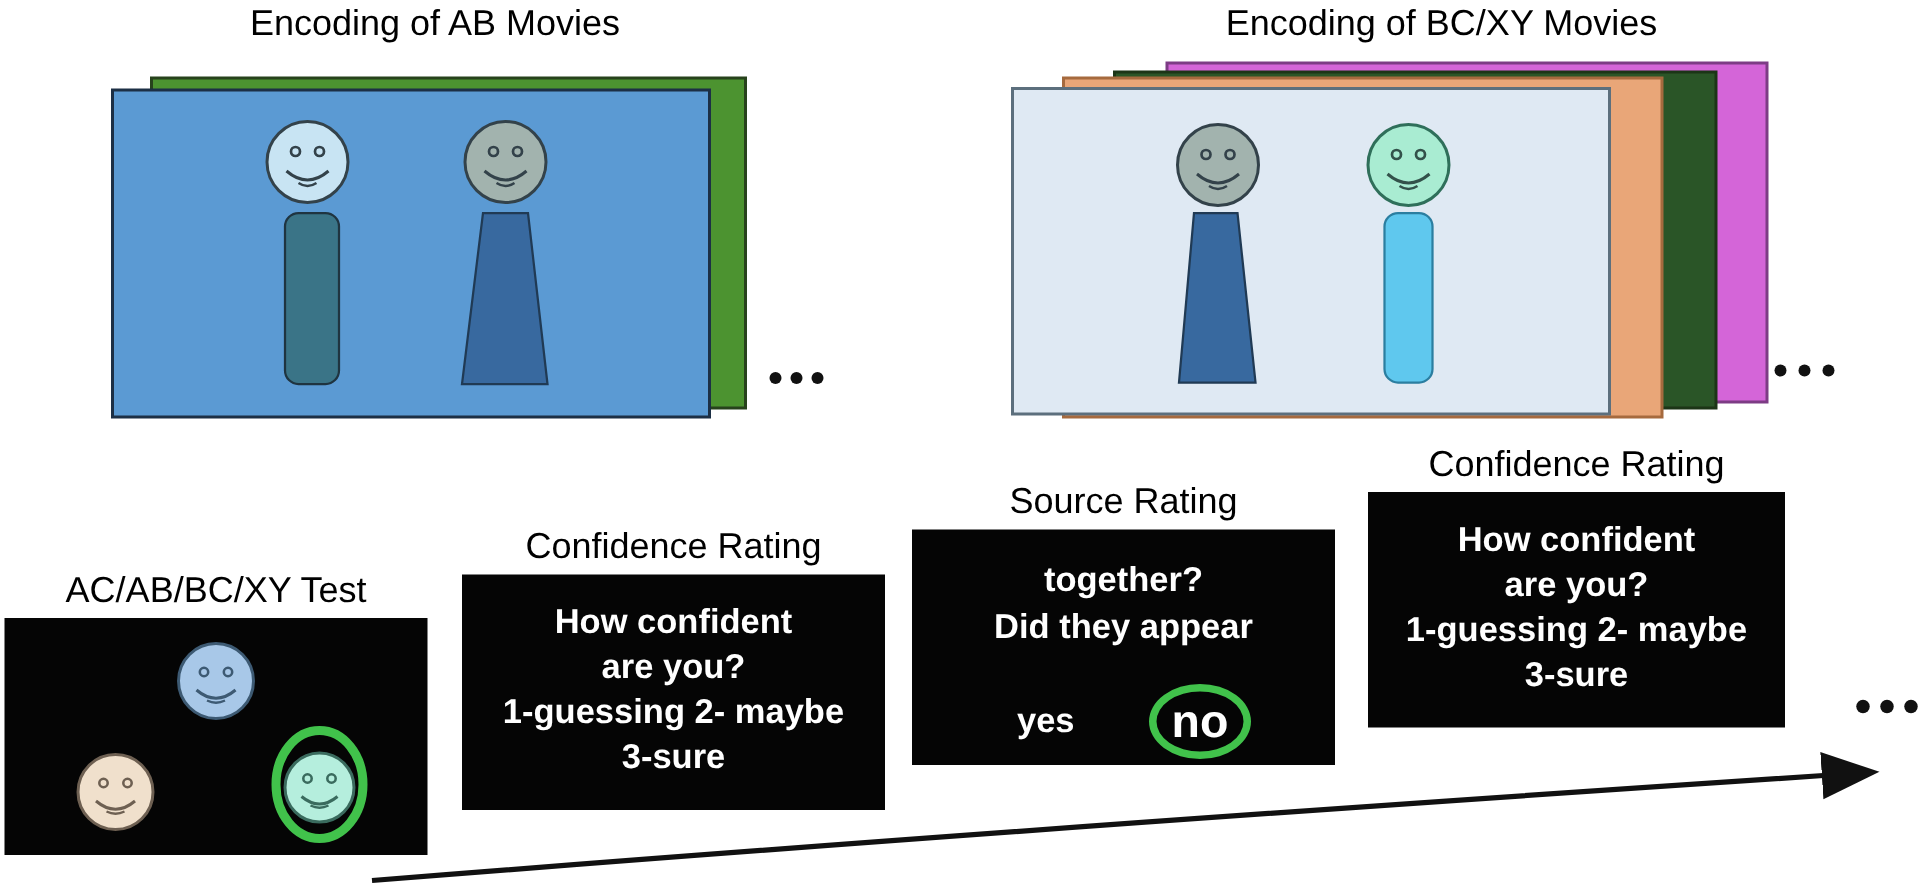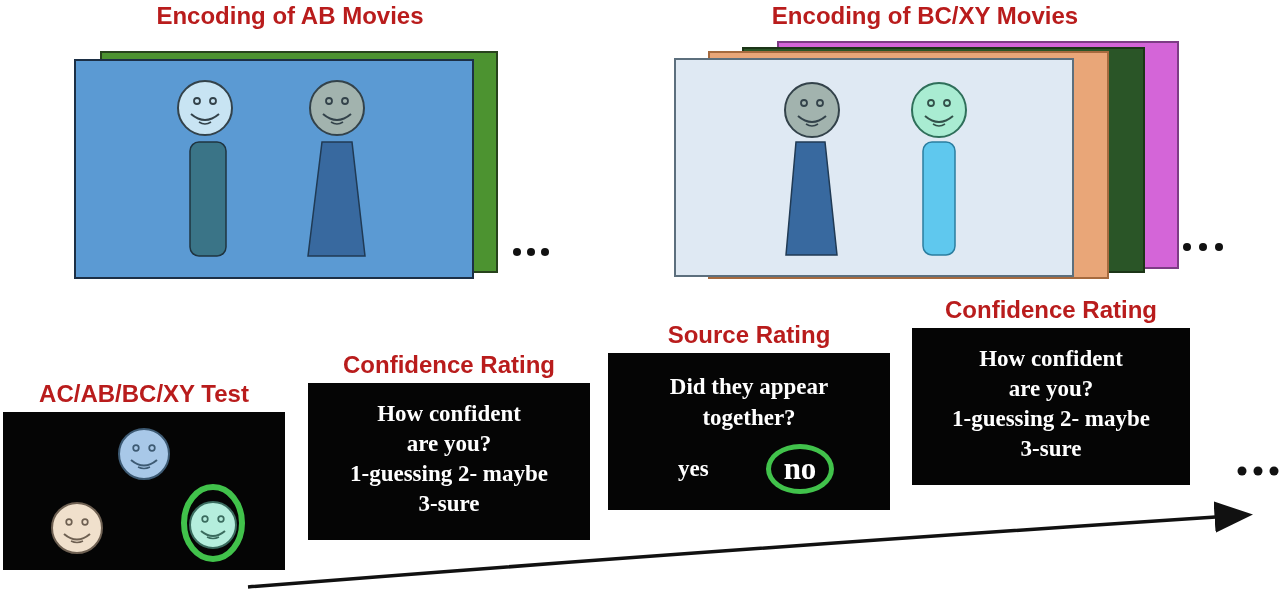--- a/index.html
+++ b/index.html
@@ -2,35 +2,34 @@
 <html style="--green: #41c24b; --screen-bg: #050505; --screen-fg: #ffffff;"><head>
 <meta charset="utf-8">
 <style>
   html,body{margin:0;padding:0;}
   body{
     width:1280px;height:594px;position:relative;background:#ffffff;
     font-family:"Liberation Sans",sans-serif;overflow:hidden;
   }
   .abs{position:absolute;}
   .panel-title{
-    font-size:24px;font-weight:700;color:#b91c1c;text-align:center;
+    font-size:24px;font-weight:400;color:#000000;text-align:center;
     white-space:nowrap;line-height:28px;
   }
   .screen{
     background:var(--screen-bg,#000);color:var(--screen-fg,#fff);
     position:absolute;
-    font-family:Liberation Serif, serif;
   }
   .screen-text{
     width:100%;text-align:center;font-size:23px;font-weight:600;
     line-height:30px;color:var(--screen-fg,#fff);
   }
   .conf-text{padding-top:16px;}
   .src-question{padding-top:18px;line-height:31px;}
-  .yesno-row{position:absolute;left:0;top:88px;width:100%;height:52px;}
+  .yesno-row{position:absolute;left:0;top:100px;width:100%;height:52px;}
   .yes-opt{
     position:absolute;left:70px;top:16px;font-size:23px;font-weight:600;
     line-height:23px;color:var(--screen-fg,#fff);
   }
   .no-ring{
     position:absolute;left:158px;top:3px;width:58px;height:40px;
     border:5px solid var(--green,#41c24b);border-radius:50%;
     display:flex;align-items:center;justify-content:center;
   }
   .no-opt{font-size:31px;font-weight:600;color:var(--screen-fg,#fff);}
@@ -63,21 +62,21 @@
     <path d="M271,82 Q277,86 283,82" fill="none" stroke="#33424a" stroke-width="1.6"></path>
   </g>
 
   <g>
     <circle cx="457" cy="212" r="4" fill="#111"></circle>
     <circle cx="471" cy="212" r="4" fill="#111"></circle>
     <circle cx="485" cy="212" r="4" fill="#111"></circle>
   </g>
 </svg>
 
-<div class="abs panel-title" style="left:700px;top:2px;width:450px;">Encoding of BC/XY Movies</div>
+<div class="abs panel-title" style="left:736px;top:2px;width:450px;">Encoding of BC/XY Movies</div>
 
 <svg class="abs" style="left:660px;top:30px;" width="580" height="260" viewBox="0 0 580 260">
   <rect x="118" y="12" width="400" height="226" fill="#d465d8" stroke="#7d3c85" stroke-width="2"></rect>
   <rect x="83" y="18" width="401" height="224" fill="#2a5527" stroke="#1c3517" stroke-width="2"></rect>
   <rect x="49" y="22" width="399" height="226" fill="#e9a678" stroke="#a66a3e" stroke-width="2"></rect>
   <rect x="15" y="29" width="398" height="217" fill="#dfe9f3" stroke="#5c6f7d" stroke-width="2"></rect>
 
   <g>
     <polygon points="136,112 165,112 177,225 126,225" fill="#38699f" stroke="#203a54" stroke-width="1.5"></polygon>
     <circle cx="152" cy="80" r="27" fill="#a2b3ae" stroke="#33424a" stroke-width="2"></circle>
@@ -140,22 +139,22 @@
     <div>are you?</div>
     <div>1-guessing 2- maybe</div>
     <div>3-sure</div>
   </div>
 </div>
 
 <div class="abs panel-title" style="left:608px;top:321px;width:282px;">Source Rating</div>
 
 <div class="screen" style="left:608px;top:353px;width:282px;height:157px;">
   <div class="screen-text src-question">
+    <div>together?</div>
     <div>Did they appear</div>
-    <div>together?</div>
   </div>
   <div class="yesno-row">
     <span class="yes-opt">yes</span>
     <span class="no-ring">
       <span class="no-opt">no</span>
     </span>
   </div>
 </div>
 
 <div class="abs panel-title" style="left:912px;top:296px;width:278px;">Confidence Rating</div>

